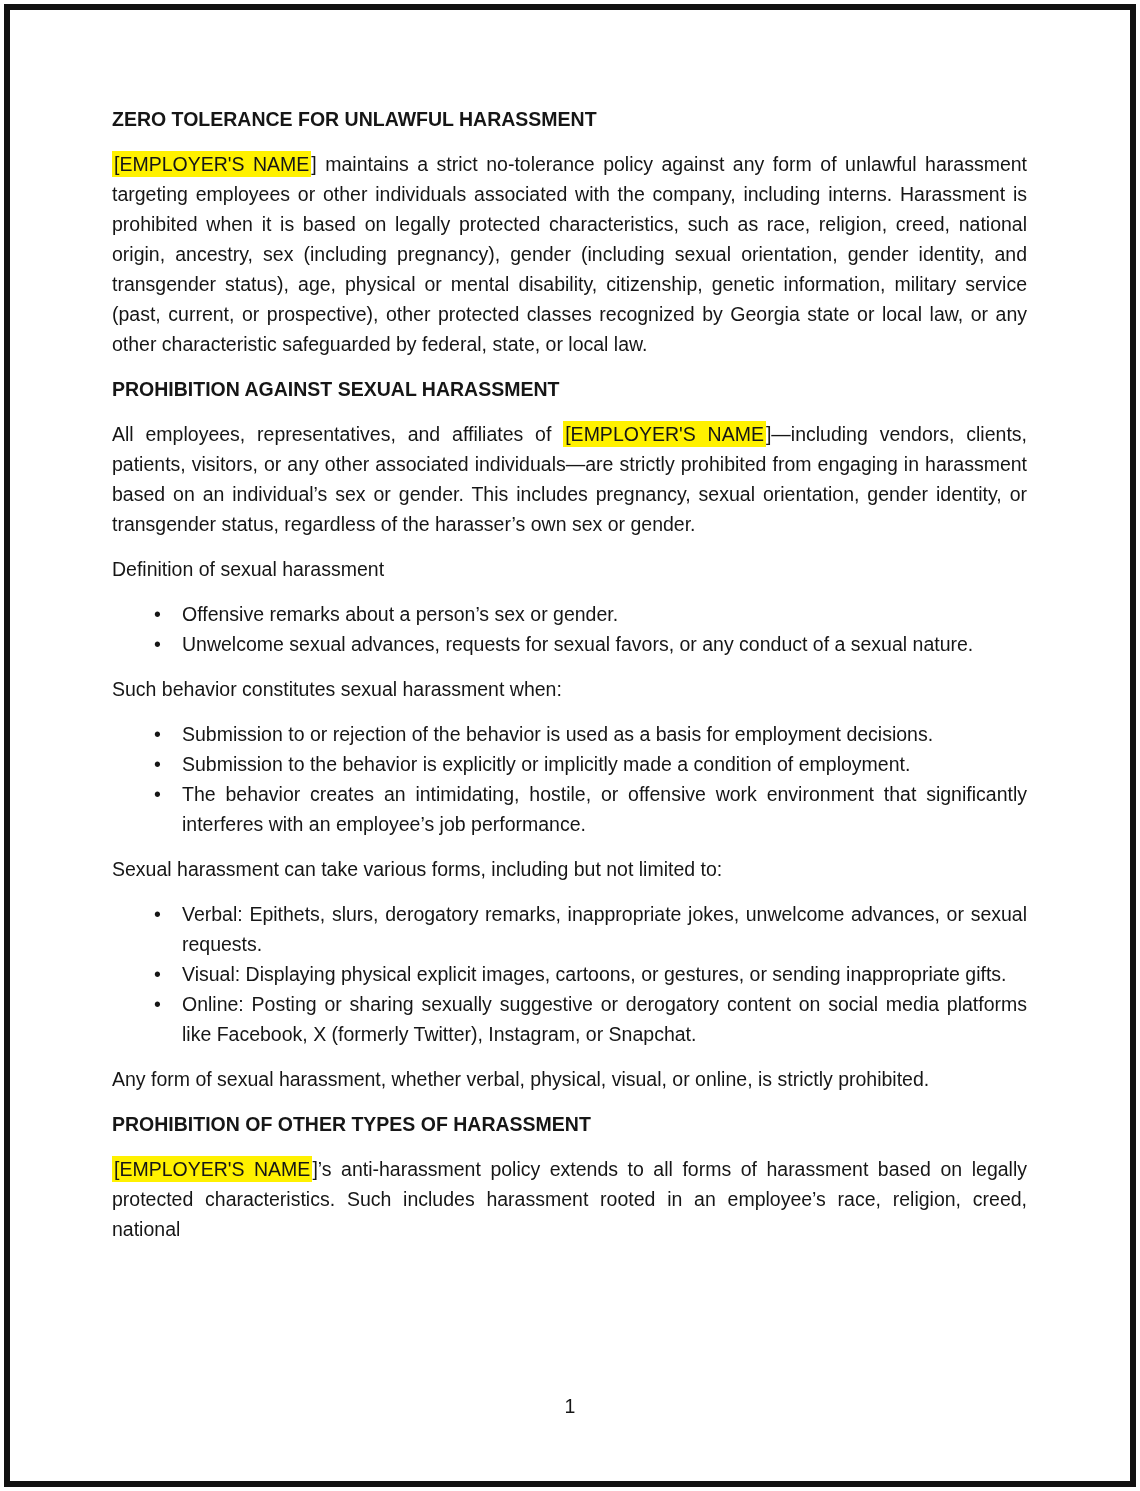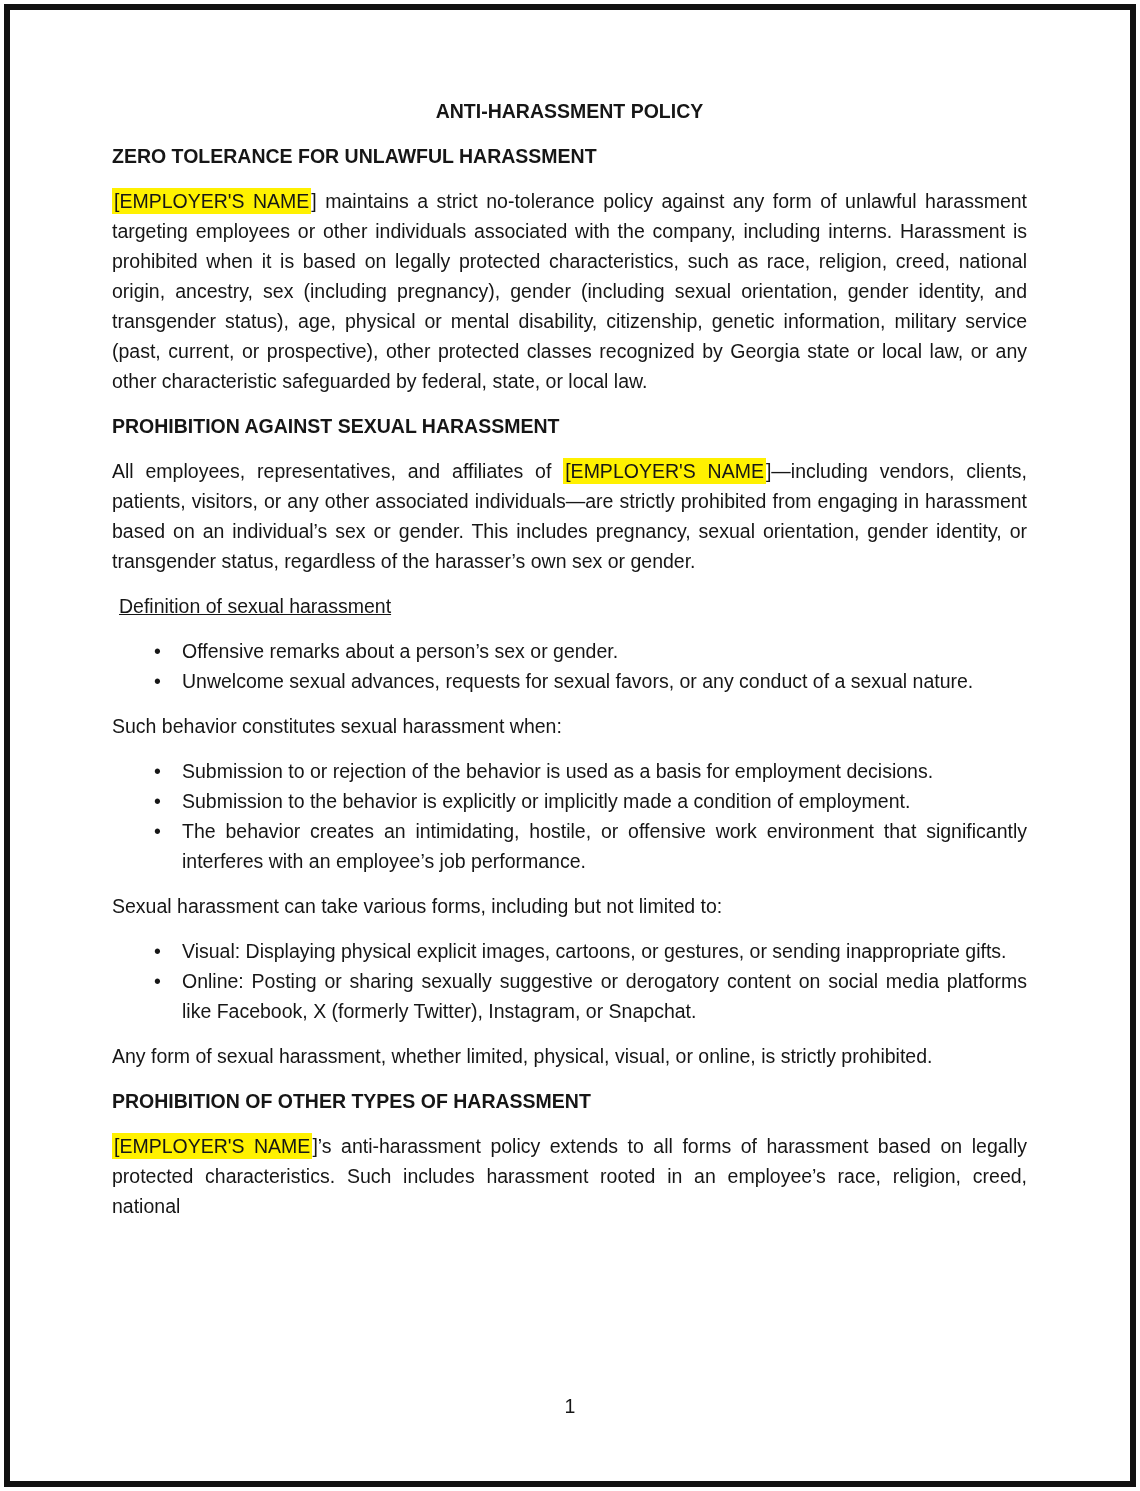--- a/index.html
+++ b/index.html
@@ -29,22 +29,21 @@
   .doc-title {
     text-align: center;
     font-weight: bold;
     margin: 0 0 15px 0;
   }
   .sec-heading {
     font-weight: bold;
     margin: 8px 0 15px 0;
   }
   .sub-heading {
-    text-decoration: underline;
-    margin: 0 0 15px 7px;
+    margin: 0 0 15px 0;
   }
   p.body-par {
     margin: 0 0 15px 0;
     text-align: justify;
   }
   ul.bullets {
     list-style: none;
     margin: 0 0 15px 0;
     padding: 0 0 0 40px;
   }
@@ -74,21 +73,20 @@
   }
 </style>
 </head>
 <body>
 
 <div class="page">
   <div class="page-frame"></div>
 
   <div class="content">
 
-    <div class="doc-title">ANTI-HARASSMENT POLICY</div>
 
     <div class="sec-heading">ZERO TOLERANCE FOR UNLAWFUL HARASSMENT</div>
 
     <p class="body-par"><span class="hl" style="background: rgb(255, 241, 0);">[EMPLOYER'S NAME</span><span>] maintains a strict no-tolerance policy against any form of unlawful harassment targeting employees or other individuals associated with the company, including interns. Harassment is prohibited when it is based on legally protected characteristics, such as race, religion, creed, national origin, ancestry, sex (including pregnancy), gender (including sexual orientation, gender identity, and transgender status), age, physical or mental disability, citizenship, genetic information, military service (past, current, or prospective), other protected classes recognized by Georgia state or local law, or any other characteristic safeguarded by federal, state, or local law.</span></p>
 
     <div class="sec-heading">PROHIBITION AGAINST SEXUAL HARASSMENT</div>
 
     <p class="body-par"><span>All employees, representatives, and affiliates of </span><span class="hl" style="background: rgb(255, 241, 0);">[EMPLOYER'S NAME</span><span>]—including vendors, clients, patients, visitors, or any other associated individuals—are strictly prohibited from engaging in harassment based on an individual’s sex or gender. This includes pregnancy, sexual orientation, gender identity, or transgender status, regardless of the harasser’s own sex or gender.</span></p>
 
     <div class="sub-heading">Definition of sexual harassment</div>
@@ -103,25 +101,26 @@
 
     <ul class="bullets">
       <li>Submission to or rejection of the behavior is used as a basis for employment decisions.</li>
       <li>Submission to the behavior is explicitly or implicitly made a condition of employment.</li>
       <li>The behavior creates an intimidating, hostile, or offensive work environment that significantly interferes with an employee’s job performance.</li>
     </ul>
 
     <p class="body-par">Sexual harassment can take various forms, including but not limited to:</p>
 
     <ul class="bullets">
+      <li>Verbal: Epithets, slurs, derogatory remarks, inappropriate jokes, unwelcome advances, or sexual requests.</li>
       <li>Visual: Displaying physical explicit images, cartoons, or gestures, or sending inappropriate gifts.</li>
       <li>Online: Posting or sharing sexually suggestive or derogatory content on social media platforms like Facebook, X (formerly Twitter), Instagram, or Snapchat.</li>
     </ul>
 
-    <p class="body-par">Any form of sexual harassment, whether limited, physical, visual, or online, is strictly prohibited.</p>
+    <p class="body-par">Any form of sexual harassment, whether verbal, physical, visual, or online, is strictly prohibited.</p>
 
     <div class="sec-heading">PROHIBITION OF OTHER TYPES OF HARASSMENT</div>
 
     <p class="body-par"><span class="hl" style="background: rgb(255, 241, 0);">[EMPLOYER'S NAME</span><span>]’s anti-harassment policy extends to all forms of harassment based on legally protected characteristics. Such includes harassment rooted in an employee’s race, religion, creed, national</span></p>
 
   </div>
 
   <div class="page-number">1</div>
 </div>
 

